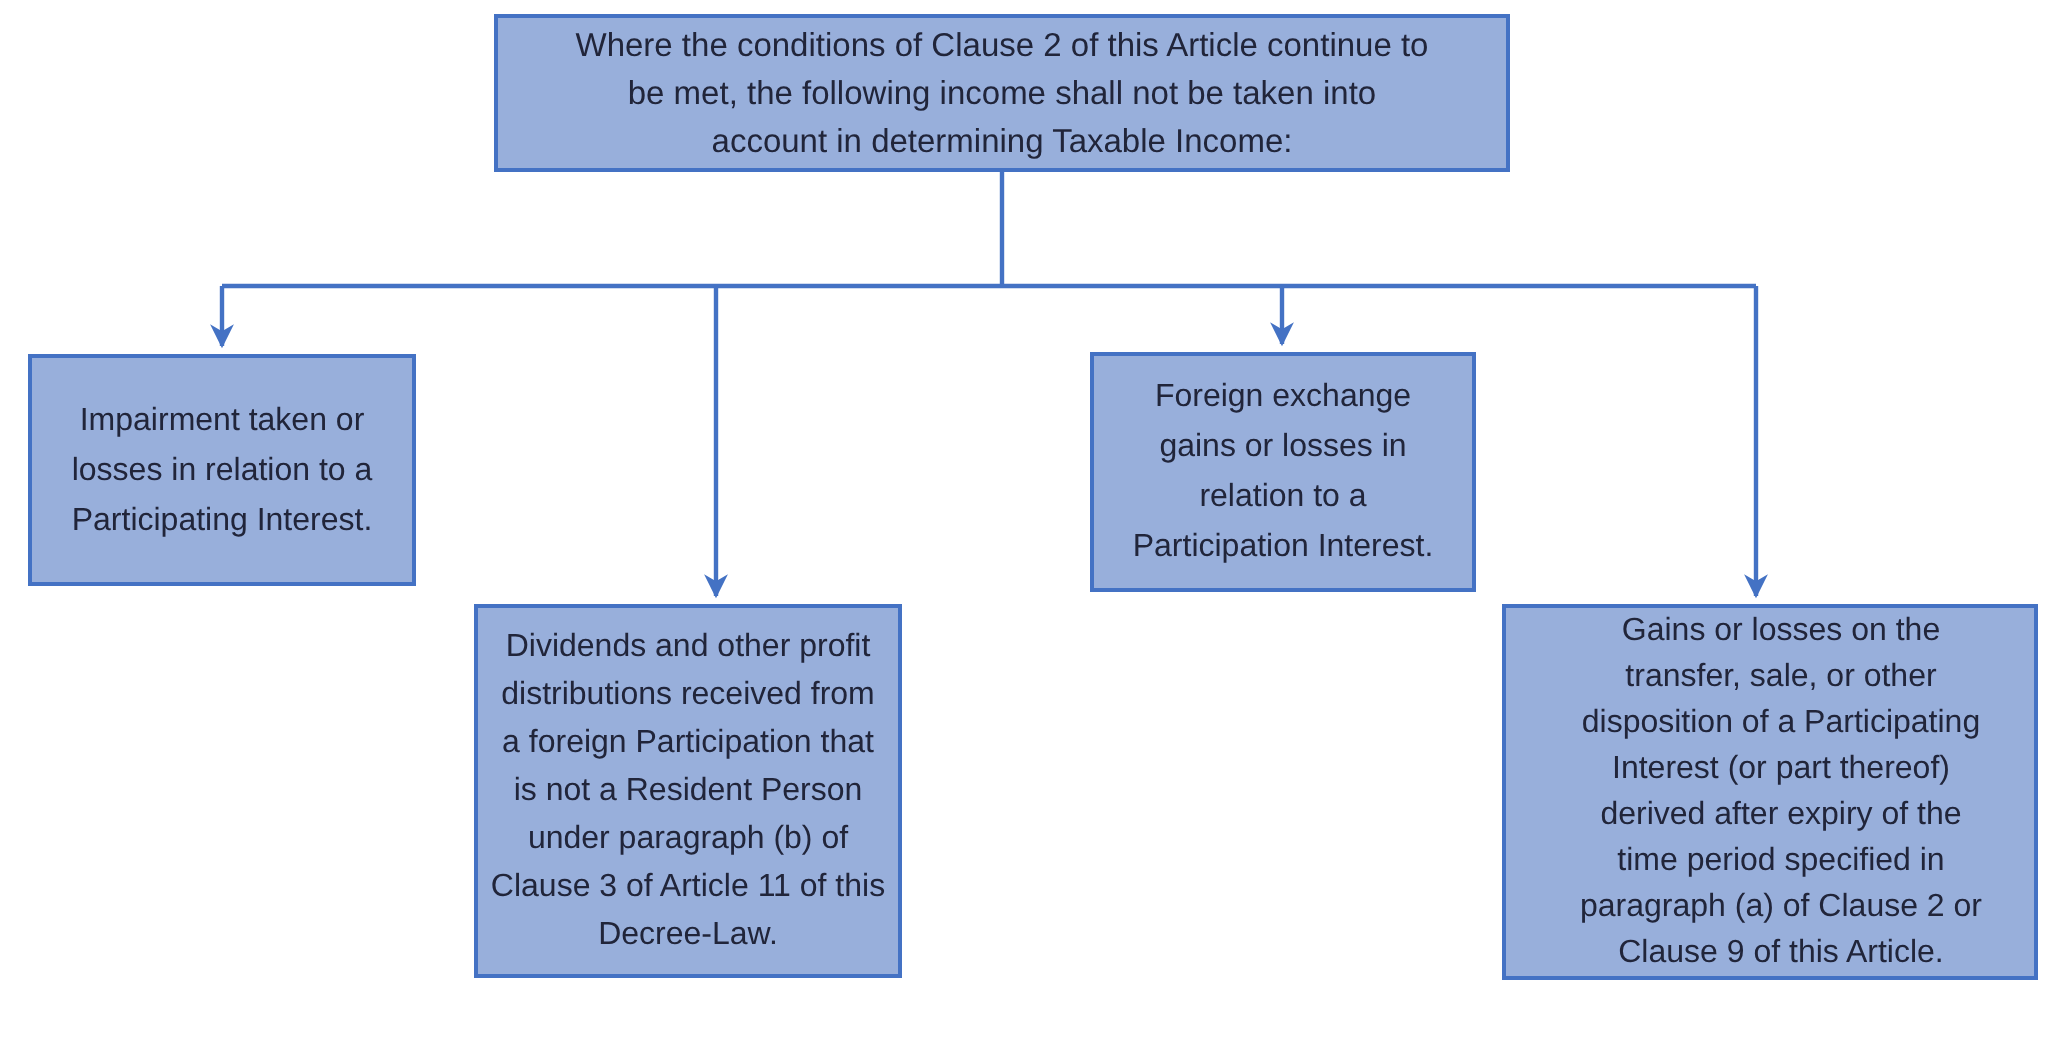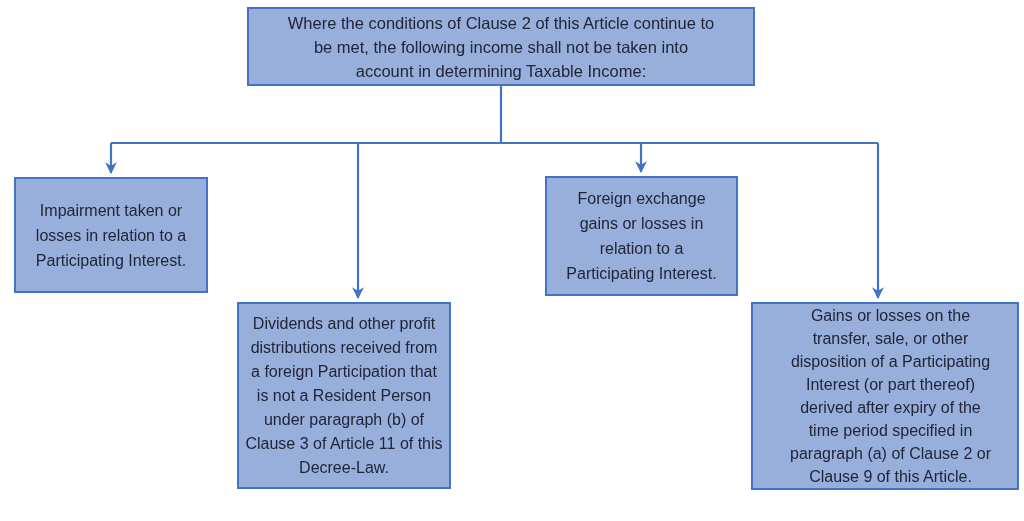--- a/index.html
+++ b/index.html
@@ -93,21 +93,21 @@
 is not a Resident Person
 under paragraph (b) of
 Clause 3 of Article 11 of this
 Decree-Law.</span>
   </div>
 
   <div class="node node-child3">
     <span>Foreign exchange
 gains or losses in
 relation to a
-Participating Interest.</span>
+Participation Interest.</span>
   </div>
 
   <div class="node node-child4">
     <span>Gains or losses on the
 transfer, sale, or other
 disposition of a Participating
 Interest (or part thereof)
 derived after expiry of the
 time period specified in
 paragraph (a) of Clause 2 or

